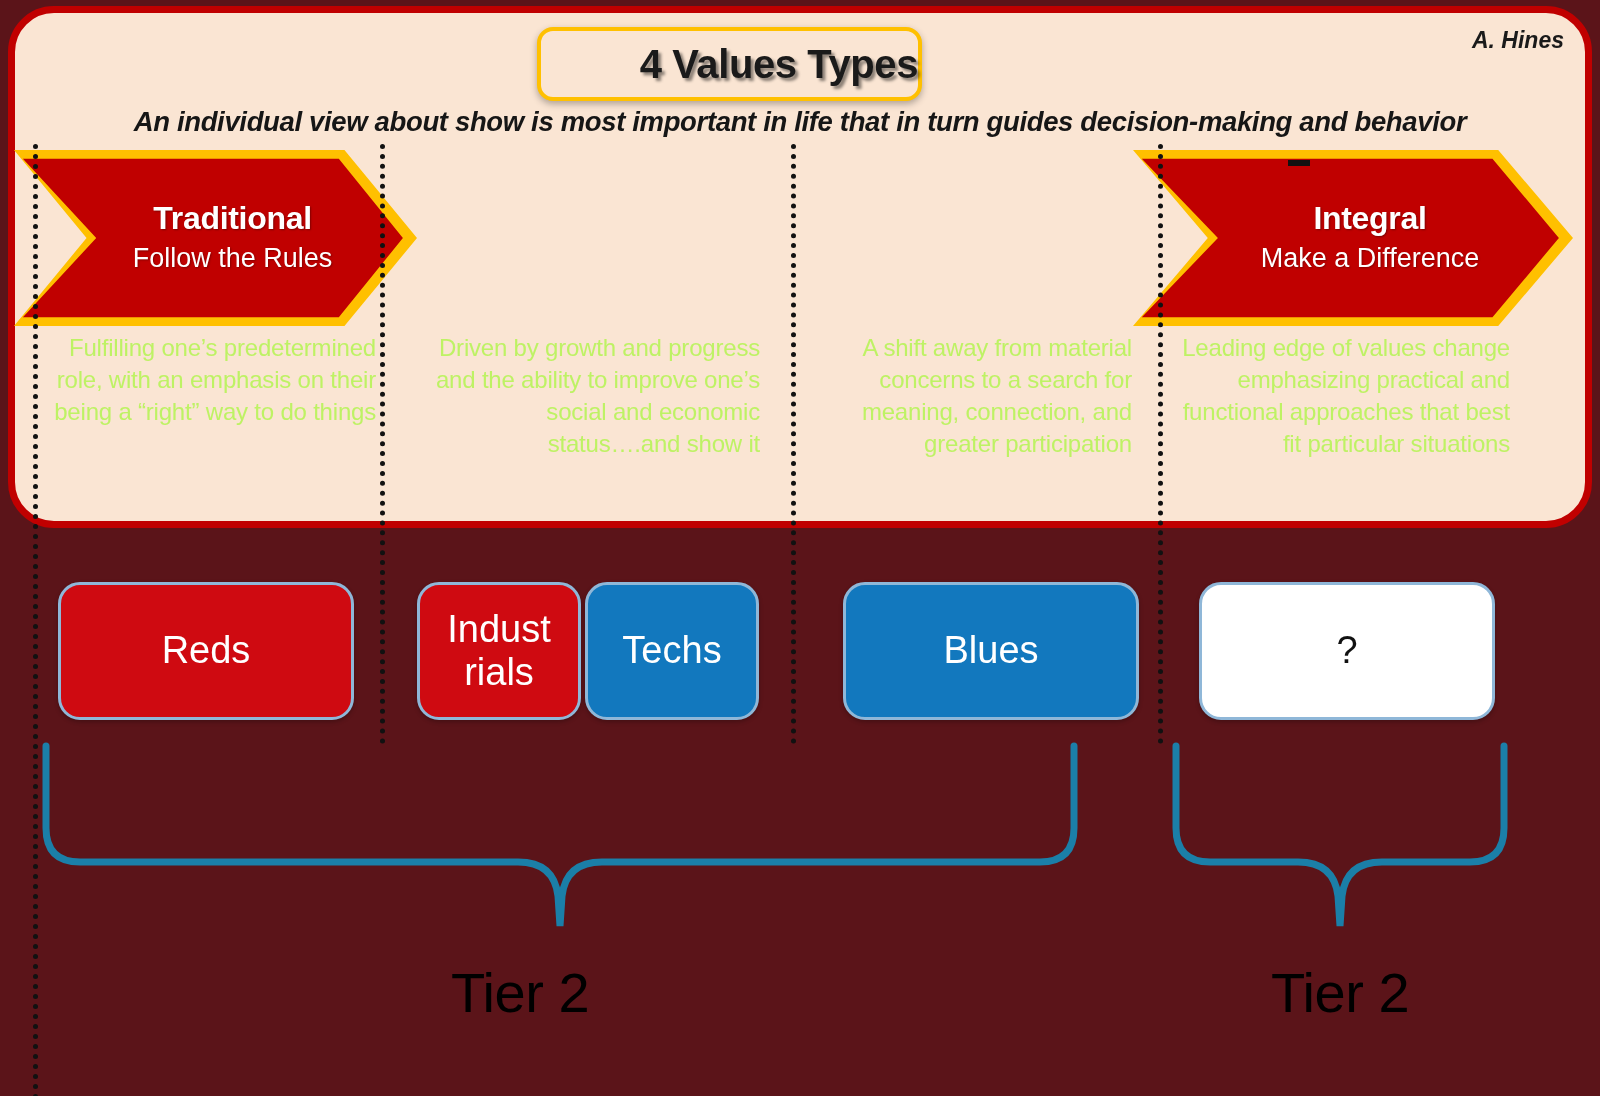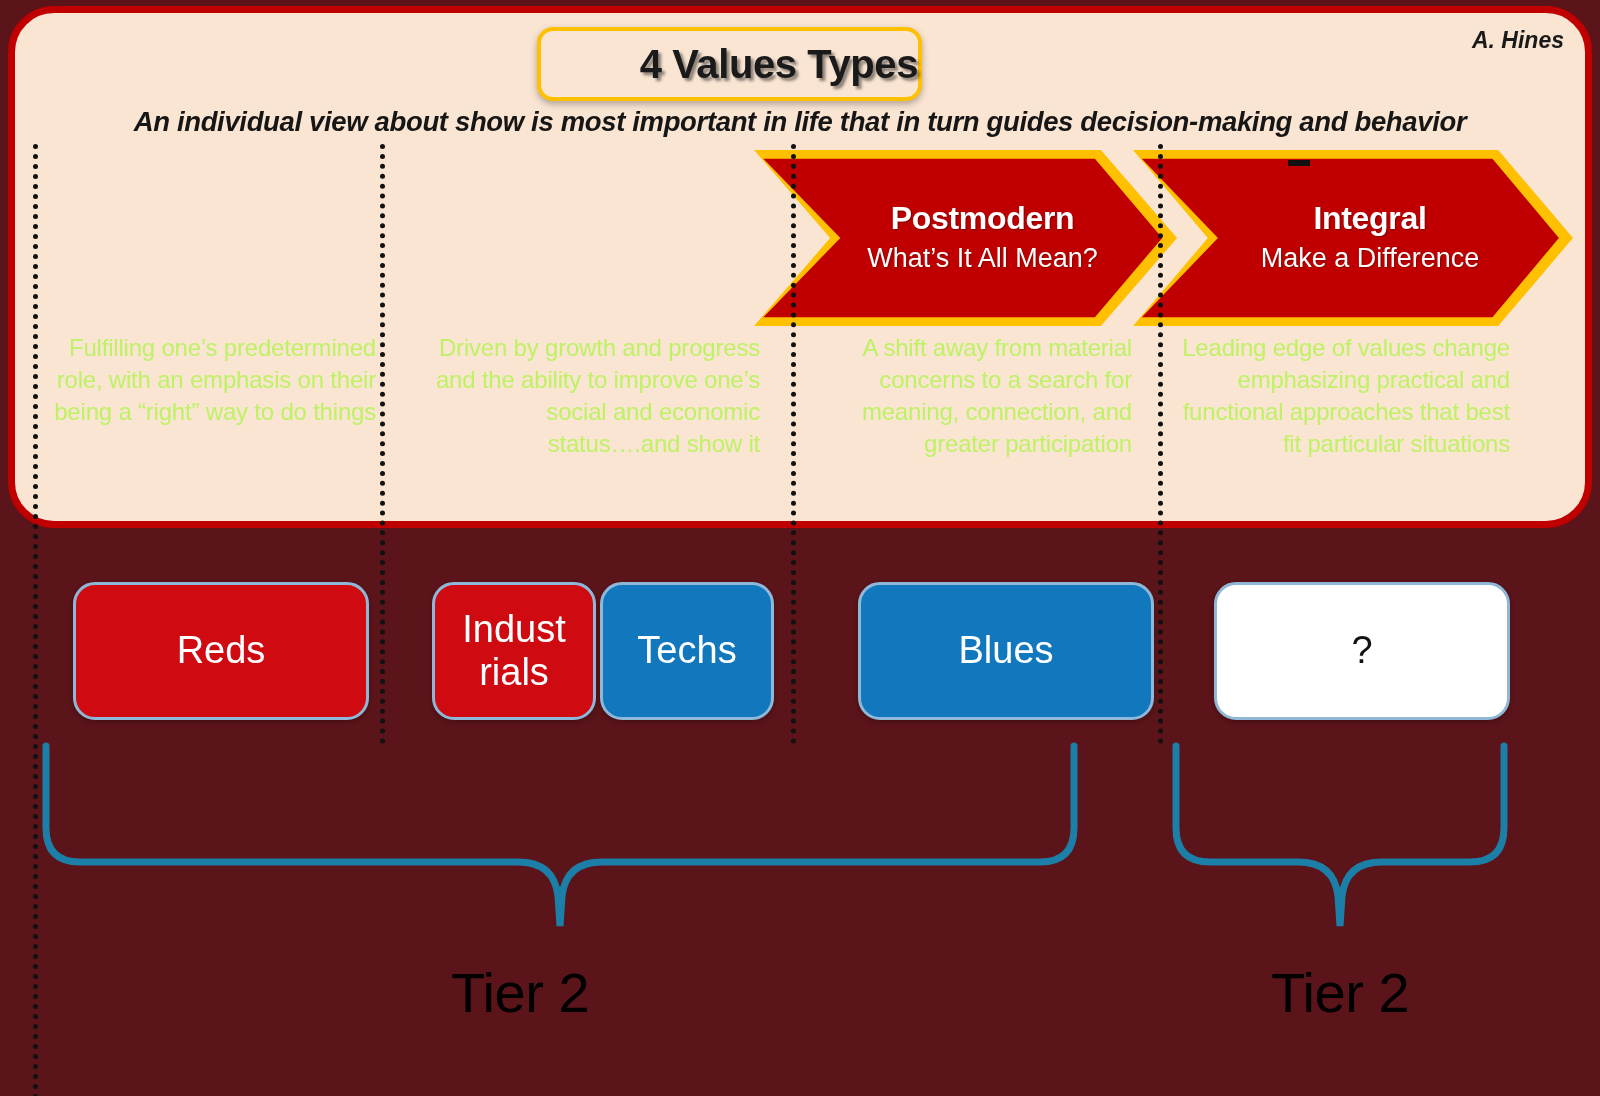--- a/index.html
+++ b/index.html
@@ -103,21 +103,20 @@
   
   .bbox {
     position: absolute;
     border: 3px solid #8fb7d8;
     border-radius: 22px;
     display: flex; align-items: center; justify-content: center;
     text-align: center;
     color: #ffffff; font-size: 38px; line-height: 1.1;
     z-index: 5;
     box-shadow: 0 2px 4px rgba(0,0,0,.25);
-    margin-left: 15px;
   }
   .bbox.red   { background: #cf0a11; }
   .bbox.blue  { background: #1278be; }
   .bbox.white { background: #ffffff; color: #111; }
 
   
   .brace { position: absolute; z-index: 5; }
   .tier {
     position: absolute; text-align: center;
     font-size: 56px; color: #000; z-index: 5;
@@ -137,30 +136,30 @@
 
   <div id="byline">A. Hines</div>
 
   <div id="subtitle">An individual view about show is most important in life that in turn guides decision-making and behavior</div>
 
   <div class="divider" style="left:33px;  height:1096px;"></div>
   <div class="divider" style="left:380px; height:600px;"></div>
   <div class="divider" style="left:791px; height:600px;"></div>
   <div class="divider" style="left:1158px;height:600px;"></div>
 
-
-
-  <div class="chev" style="left:754px; width:423px;">
+  <div class="chev" style="left:14px; width:403px;">
     <div class="outer" style="clip-path: polygon(0% 0%, 82% 0%, 100% 50%, 82% 100%, 0% 100%, 18% 50%);"></div>
     <div class="inner" style="clip-path: polygon(2.2% 5%, 80.6% 5%, 96.5% 50%, 80.6% 95%, 2.2% 95%, 20.4% 50%);"></div>
     <div class="label">
-      <div class="h">Postmodern</div>
-      <div class="s">What’s It All Mean?</div>
+      <div class="h">Traditional</div>
+      <div class="s">Follow the Rules</div>
     </div>
   </div>
+
+
 
   <div class="chev" style="left:1133px; width:440px;">
     <div class="outer" style="clip-path: polygon(0% 0%, 83% 0%, 100% 50%, 83% 100%, 0% 100%, 17% 50%);"></div>
     <div class="inner" style="clip-path: polygon(2.0% 5%, 81.7% 5%, 96.8% 50%, 81.7% 95%, 2.0% 95%, 19.3% 50%);"></div>
     <div class="label">
       <div class="h">Integral</div>
       <div class="s">Make a Difference</div>
     </div>
   </div>
 

